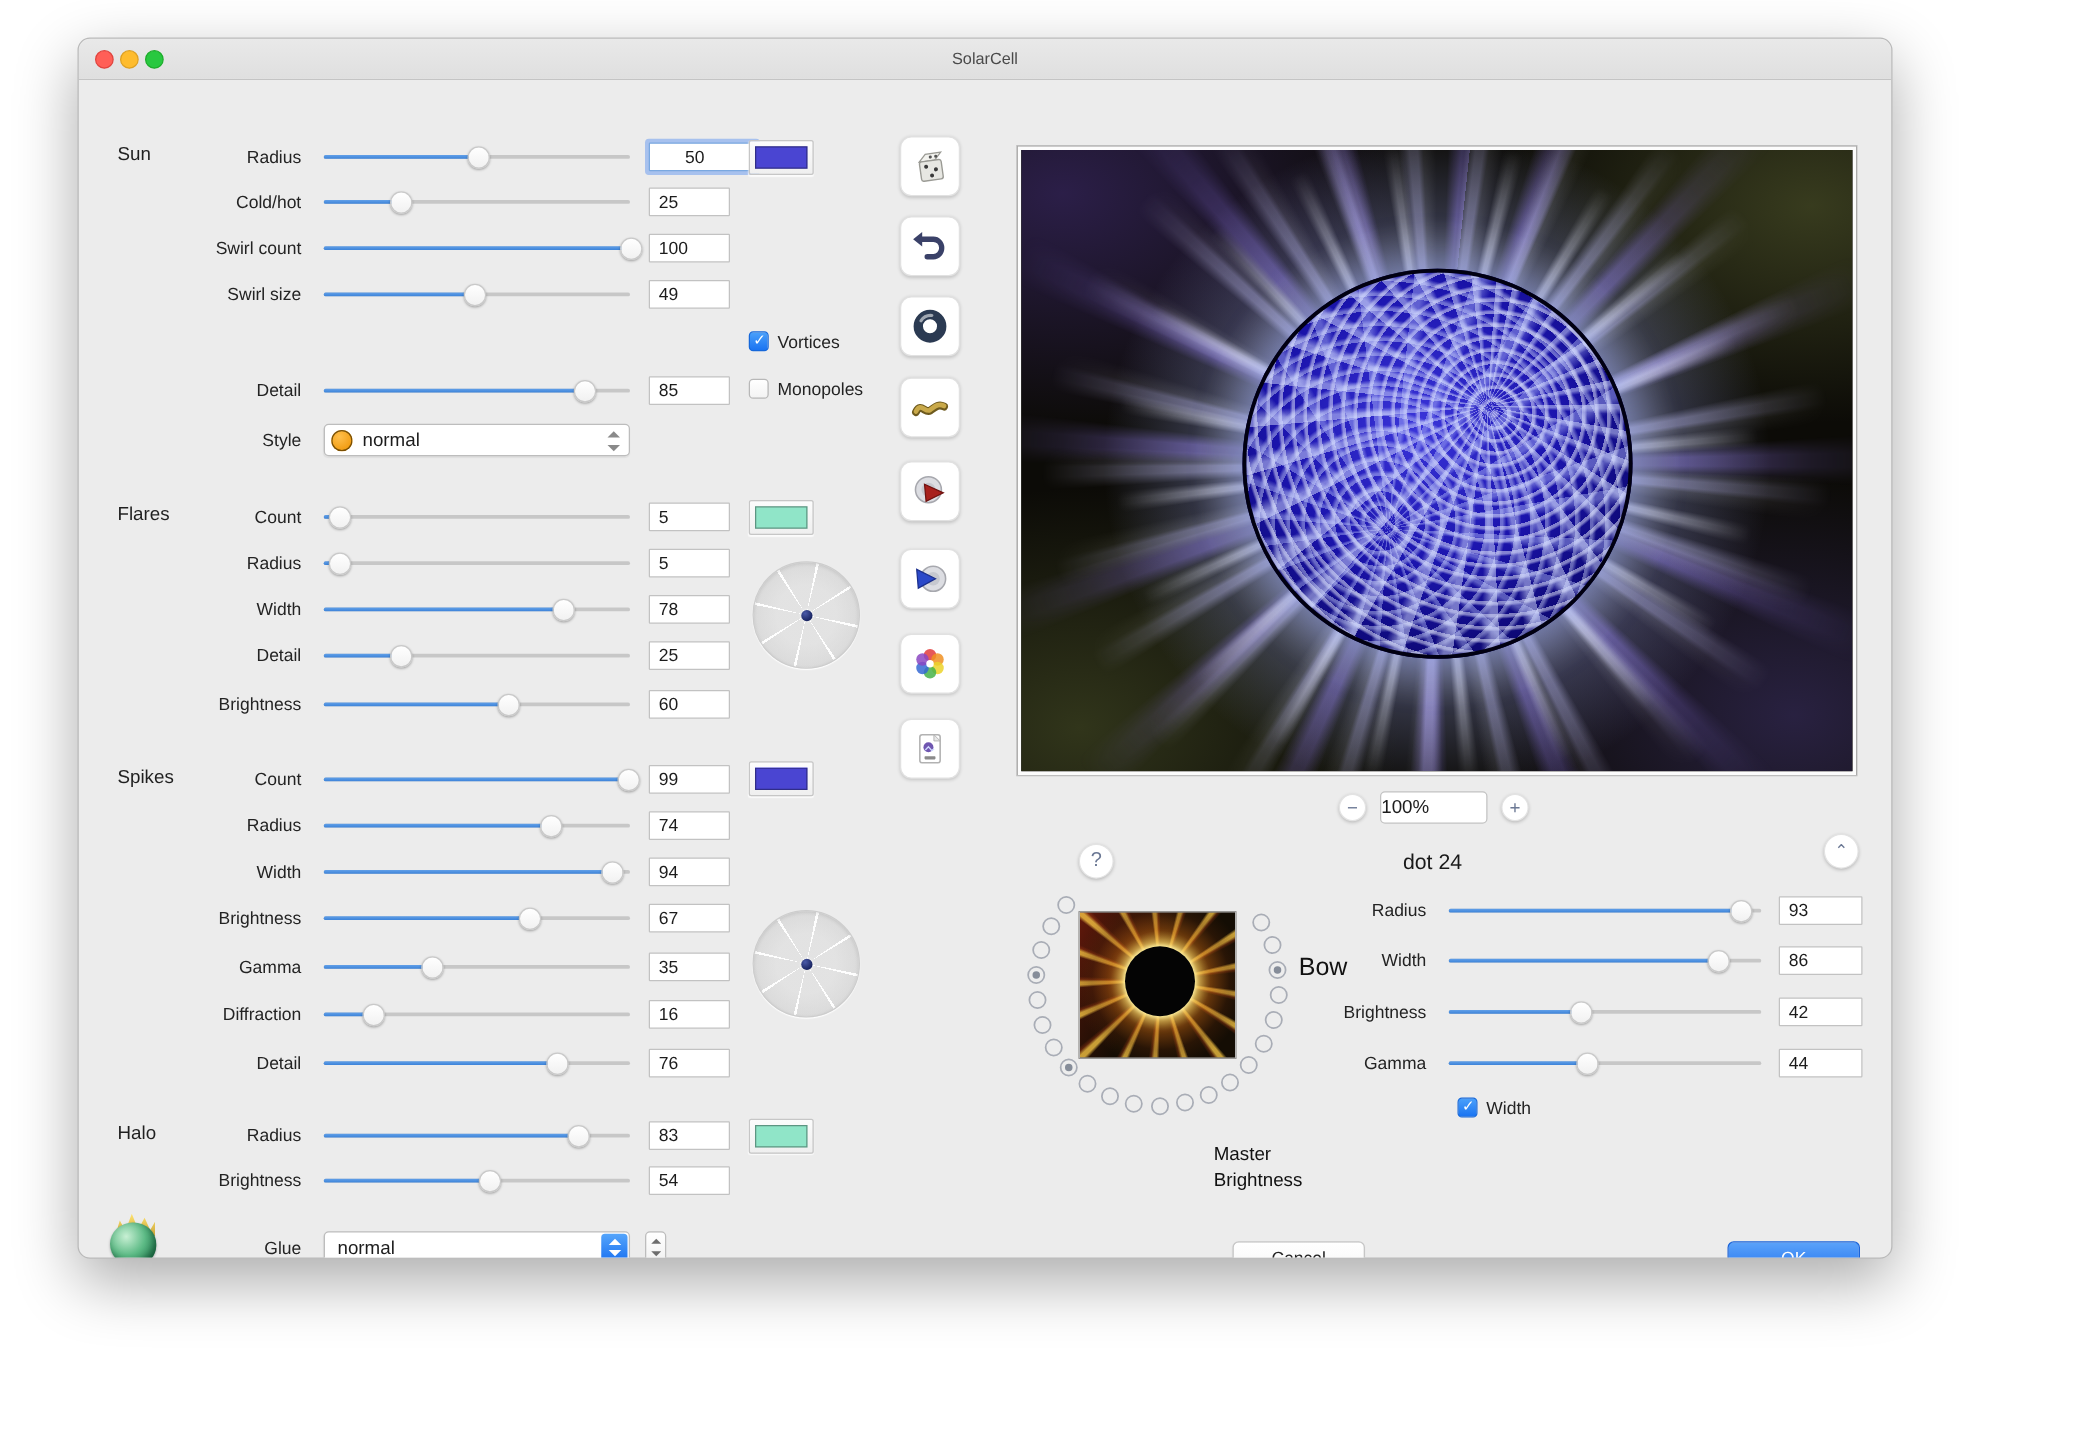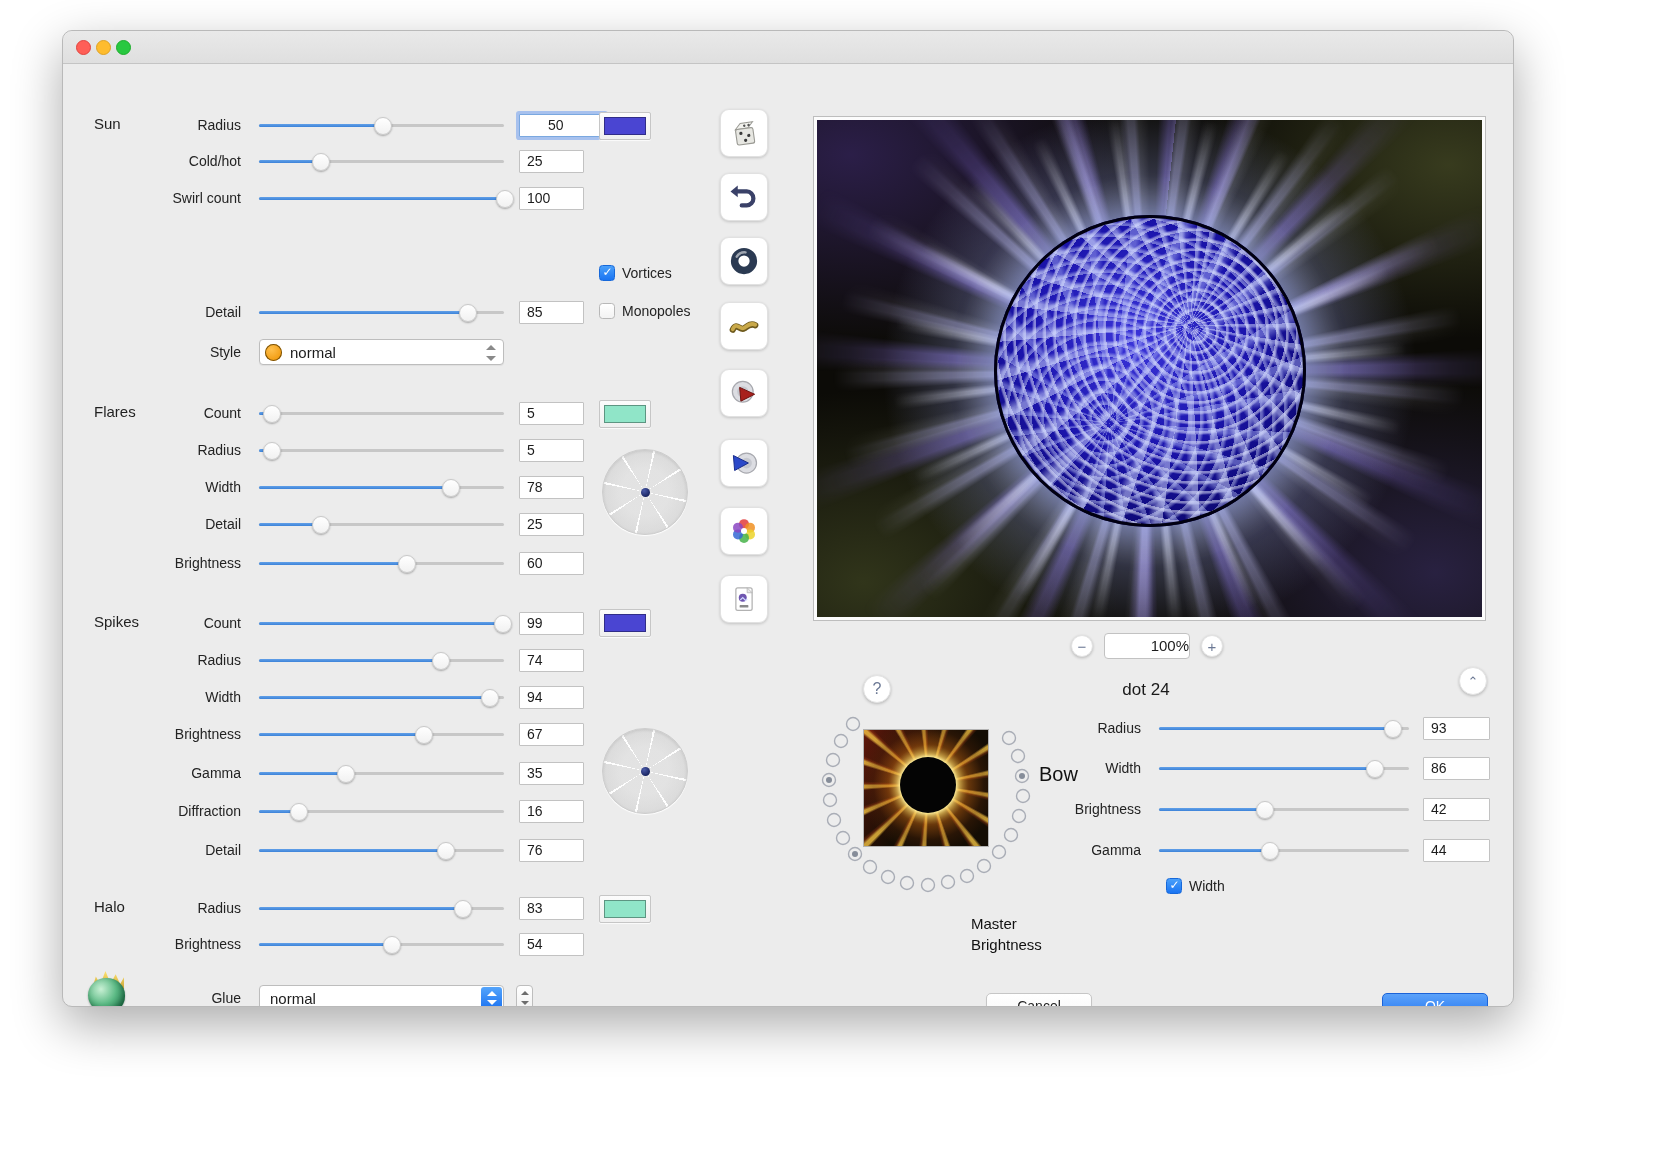--- a/index.html
+++ b/index.html
@@ -98,21 +98,21 @@
     repeating-conic-gradient(from 12deg at 63% 35%,rgba(214,222,255,.5) 0deg 2deg,rgba(20,15,140,0) 4.5deg 11deg),
     repeating-conic-gradient(from 80deg at 37% 67%,rgba(192,202,255,.4) 0deg 2deg,rgba(20,15,140,0) 4.5deg 13deg),
     repeating-radial-gradient(circle at 65% 37%,rgba(236,240,255,.5) 0 2px,rgba(25,20,160,0) 4px 10px),
     repeating-radial-gradient(circle at 35% 65%,rgba(216,226,255,.42) 0 2px,rgba(25,20,160,0) 5px 12px),
     radial-gradient(circle at 45% 40%,#3b35da 0%,#1b14ad 45%,#0a0668 82%,#050338 100%);}
 
   .circlebtn{position:absolute;background:#fff;border:1px solid #e3e3e3;border-radius:50%;
     box-shadow:0 1px 3px rgba(0,0,0,.22);display:flex;align-items:center;justify-content:center;
     color:#6b7894;font-size:15px;}
   .zoombox{position:absolute;left:1041px;top:570px;width:84px;height:24px;background:#fff;border:1px solid #c2c2c2;
-    border-radius:4px;text-align:right;font-size:15px;color:#1c1c1c;line-height:24px;}
+    border-radius:4px;text-align:left;font-size:15px;color:#1c1c1c;line-height:24px;}
 
   .thumb{position:absolute;left:800px;top:666px;width:124px;height:116px;border:1px solid #b3b3b3;
     background:
      radial-gradient(circle at 52% 47%,rgba(255,244,180,.95) 13%,rgba(255,196,60,.8) 26%,rgba(205,105,20,.45) 45%,rgba(95,42,10,.28) 62%,rgba(20,10,5,0) 78%),
      repeating-conic-gradient(from -15deg at 52% 47%,rgba(255,210,70,0) 0deg 7deg,rgba(255,205,70,.75) 9deg 11deg,rgba(165,62,20,.4) 13deg,rgba(255,210,70,0) 15deg 21deg),
      linear-gradient(115deg,rgba(152,32,16,.6) 0%,rgba(152,32,16,.25) 22%,rgba(0,0,0,0) 45%),#140d04;}
   .thumb .disc{position:absolute;left:calc(52% - 28px);top:calc(47% - 28px);width:56px;height:56px;border-radius:50%;
     background:#040404;box-shadow:0 0 10px 3px rgba(255,235,140,.85),0 0 3px 1px rgba(255,250,200,.9);}
 
   .bowhead{position:absolute;left:976px;top:700px;font-size:20px;color:#111;}
@@ -140,20 +140,21 @@
   .dotsvg{position:absolute;left:0;top:0;width:1450px;height:975px;pointer-events:none;}
 </style>
 </head>
 <body>
 
 <div class="window">
   <div class="titlebar">
     <span class="tl red"></span>
     <span class="tl yellow"></span>
     <span class="tl green"></span>
+    <div class="title">SolarCell</div>
   </div>
 
   <div class="content">
 
     <div class="seclabel" style="left:31px;top:52px">Sun</div>
     <div class="seclabel" style="left:31px;top:340px">Flares</div>
     <div class="seclabel" style="left:31px;top:550px">Spikes</div>
     <div class="seclabel" style="left:31px;top:835px">Halo</div>
 
     <div class="row" style="top:49px">
@@ -175,20 +176,29 @@
       <input class="vbox" value="25" style="">
     </div>
     <div class="row" style="top:122px">
       <span class="rlabel">Swirl count</span>
       <div class="slider">
           <div class="track"></div>
           <div class="fill" style="width: 100%;"></div>
           <div class="knob" style="left: 100%;"></div>
         </div>
       <input class="vbox" value="100" style="">
+    </div>
+    <div class="row" style="top:159px">
+      <span class="rlabel">Swirl size</span>
+      <div class="slider">
+          <div class="track"></div>
+          <div class="fill" style="width: 49%;"></div>
+          <div class="knob" style="left: 49%;"></div>
+        </div>
+      <input class="vbox" value="49" style="">
     </div>
     <div class="row" style="top:236px">
       <span class="rlabel">Detail</span>
       <div class="slider">
           <div class="track"></div>
           <div class="fill" style="width: 85%;"></div>
           <div class="knob" style="left: 85%;"></div>
         </div>
       <input class="vbox" value="85" style="">
     </div>

